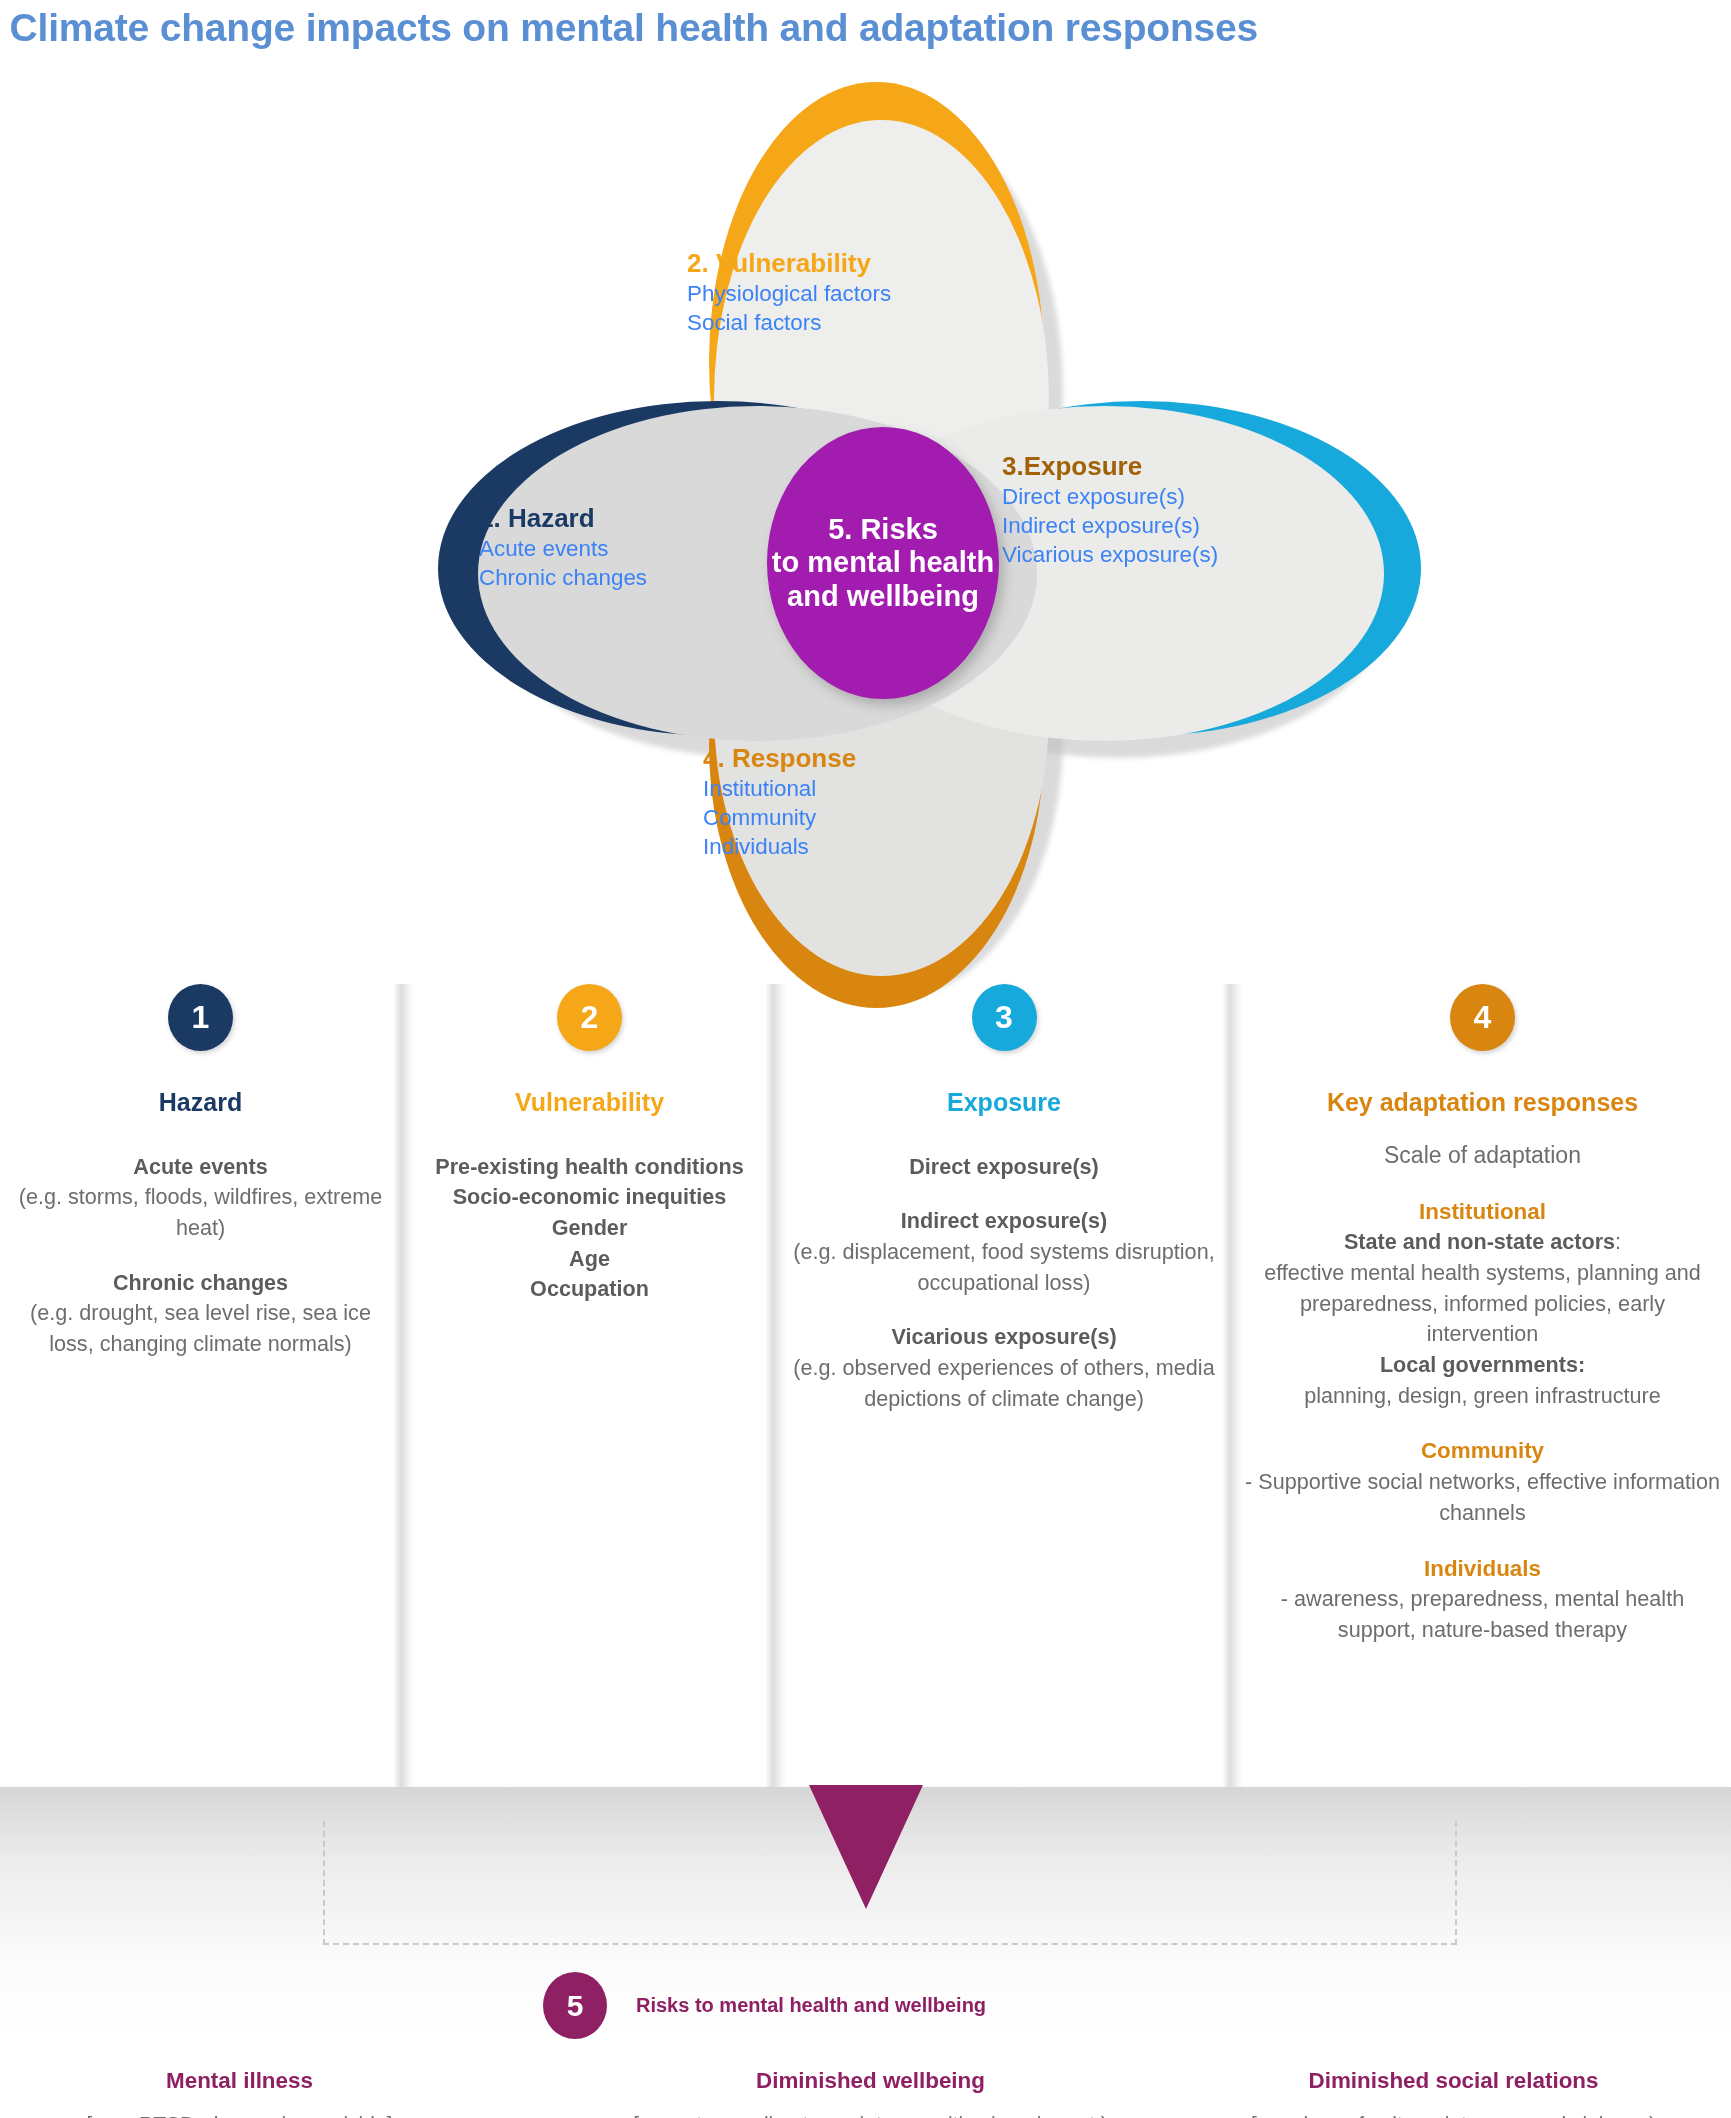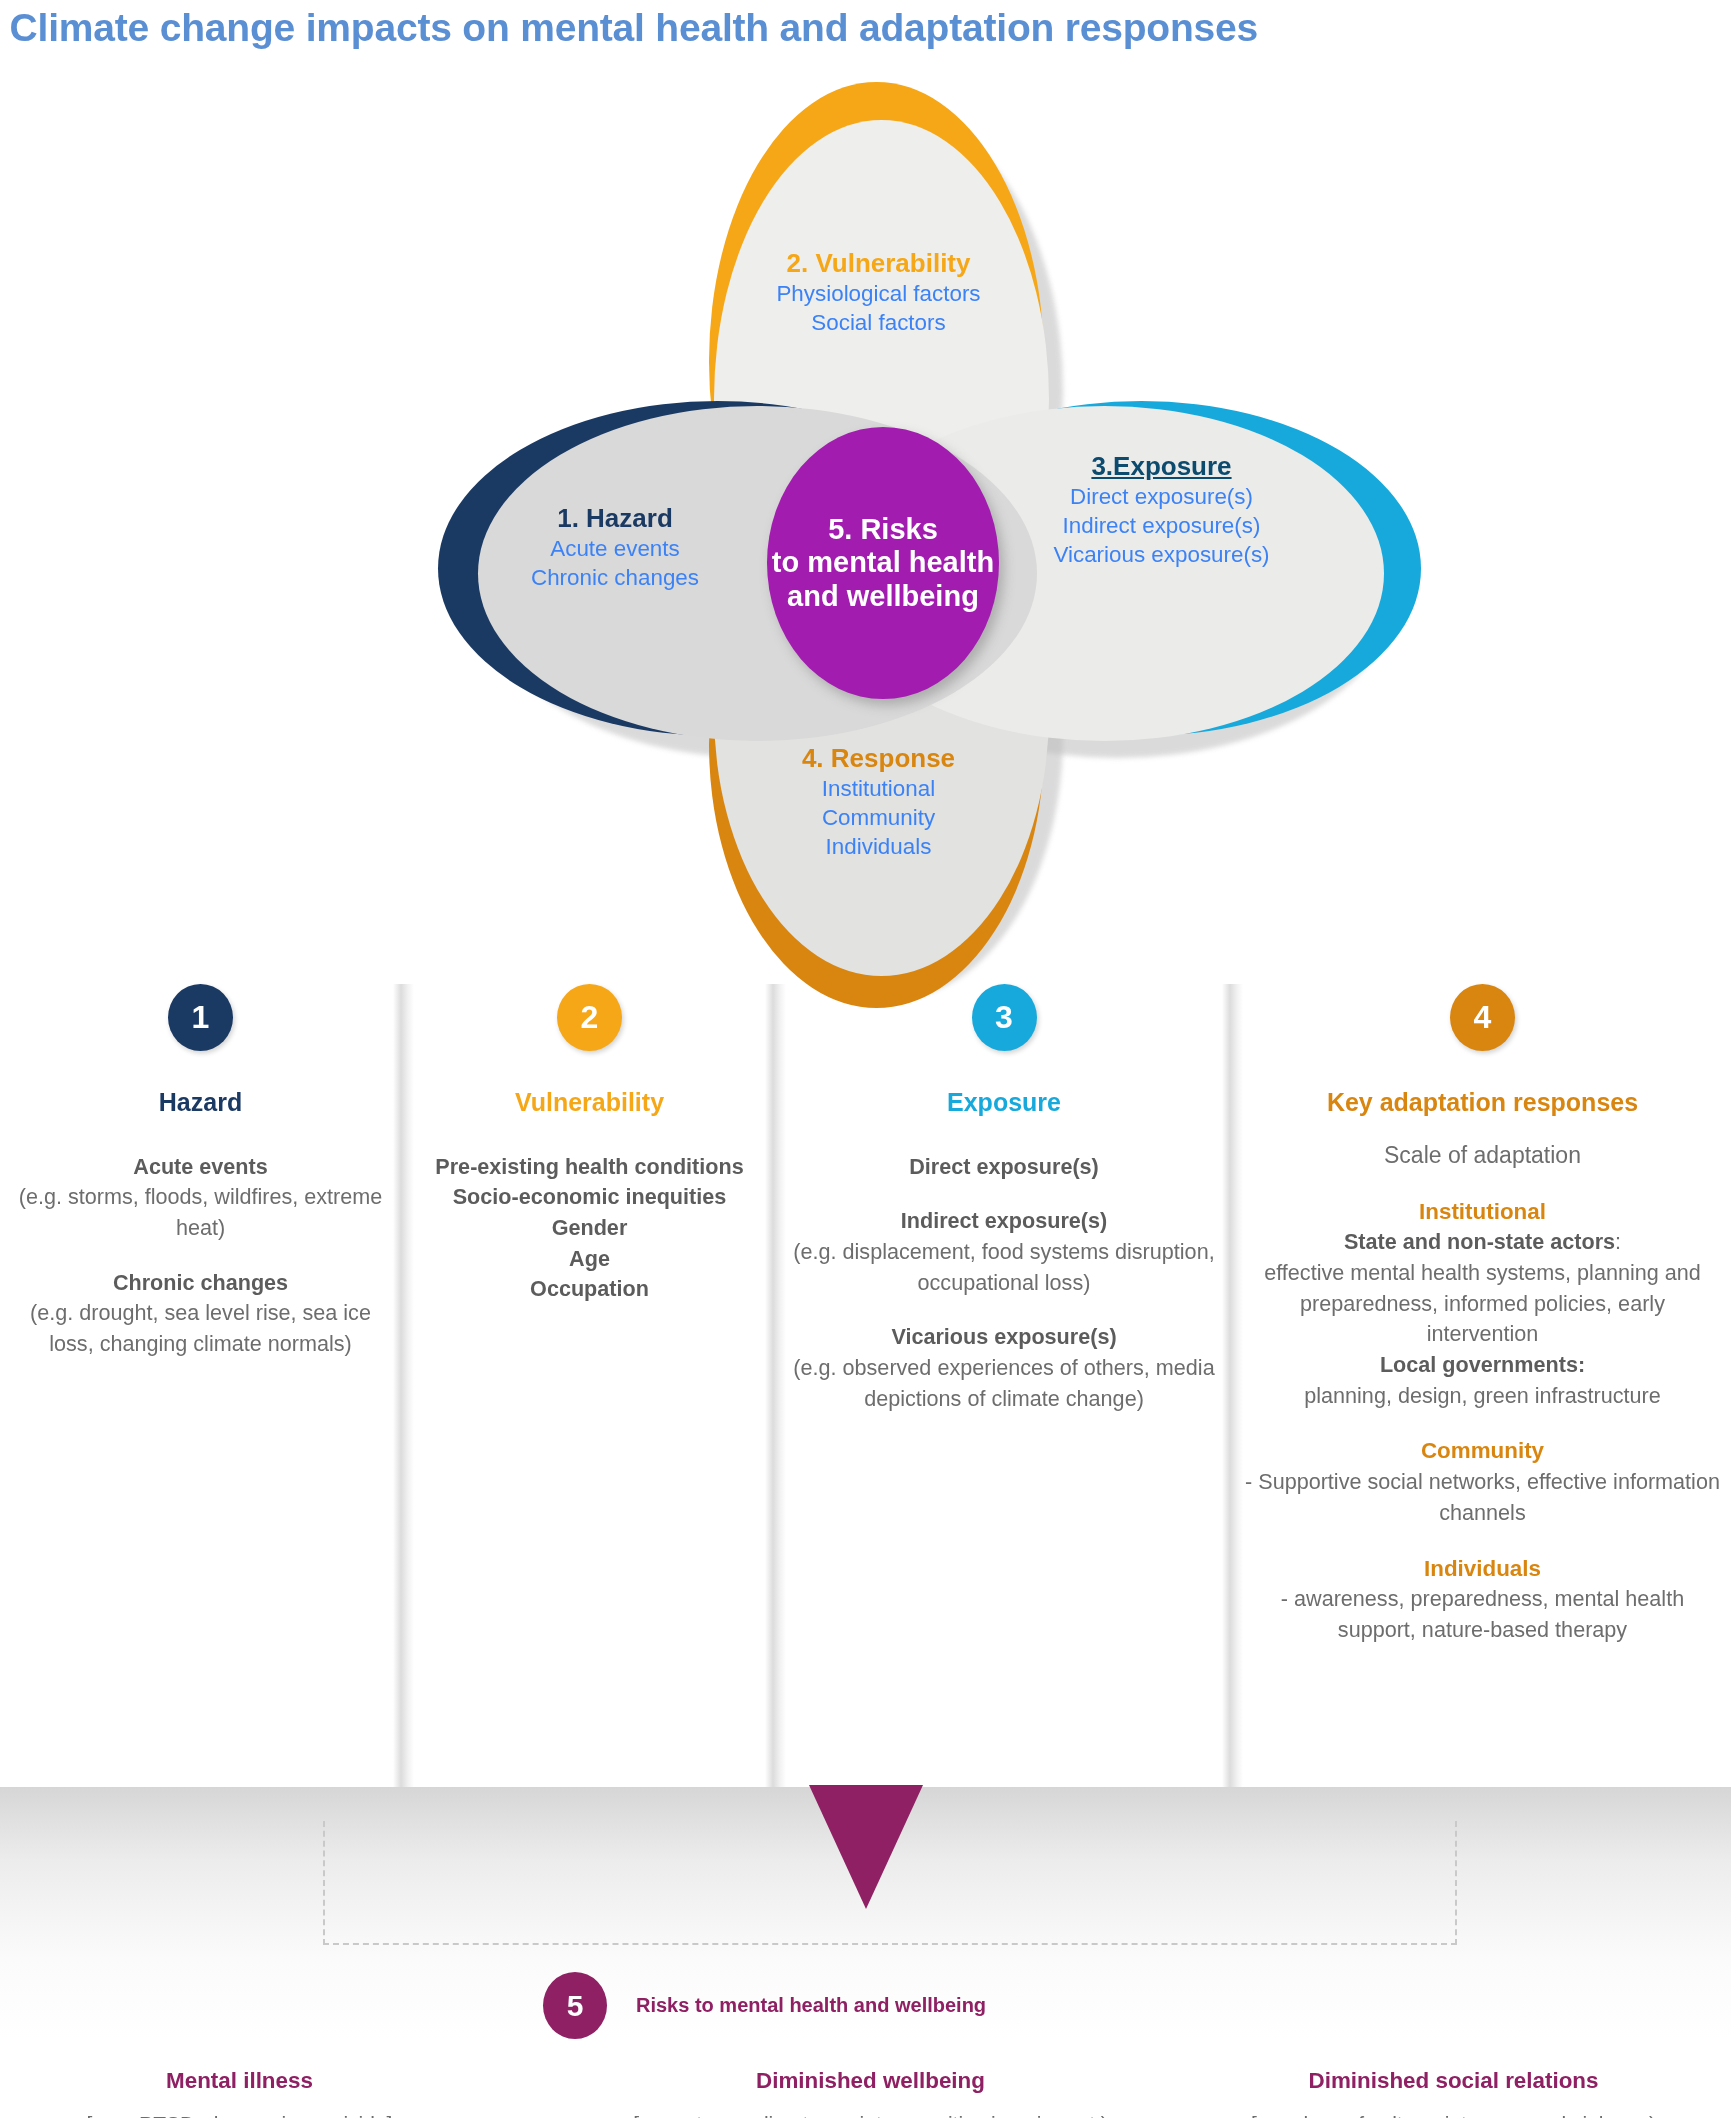--- a/index.html
+++ b/index.html
@@ -74,30 +74,30 @@
     background: #a21caf;
     box-shadow: 4.8px 6.4px 11.2px rgba(120,120,120,.45);
     display: flex; align-items: center; justify-content: center;
     z-index: 9;
   }
   #center-circle .ctext {
     color: #ffffff; font-weight: bold; font-size: 29px; line-height: 1.16;
     text-align: center;
   }
 
-  .venn-label { position: absolute; text-align: center; z-index: 8; }
+  .venn-label { position: absolute; text-align: left; z-index: 8; }
   .venn-label .vl-title { font-weight: bold; font-size: 26px; line-height: 1.18; }
   .venn-label .vl-sub { font-size: 22.4px; color: #3b82f6; line-height: 1.30; }
 
   #lbl-vuln { left: 687px; top: 184px; width: 383px; }
   #lbl-vuln .vl-title { color: #f5a718; }
   #lbl-haz  { left: 479px; top: 439px; width: 272px; }
   #lbl-haz  .vl-title { color: #1b3a63; }
   #lbl-exp  { left: 1002px; top: 387px; width: 319px; }
-  #lbl-exp  .vl-title { color: #0c4a6e; text-decoration: underline; }
+  #lbl-exp  .vl-title { color: #a16207; }
   #lbl-resp { left: 703px; top: 679px; width: 351px; }
   #lbl-resp .vl-title { color: #d98611; }
 
   
   .columns { position: absolute; left: 0; top: 958px; width: 1731px; height: 831px; }
   .col { position: absolute; top: 0; height: 831px; text-align: center; }
   .col-divider {
     position: absolute; top: 25.6px; width: 21px; height: 805px;
     background: linear-gradient(to right,#ffffff 0%,#dcdcdc 38%,#f2f2f2 72%,#ffffff 100%);
   }

